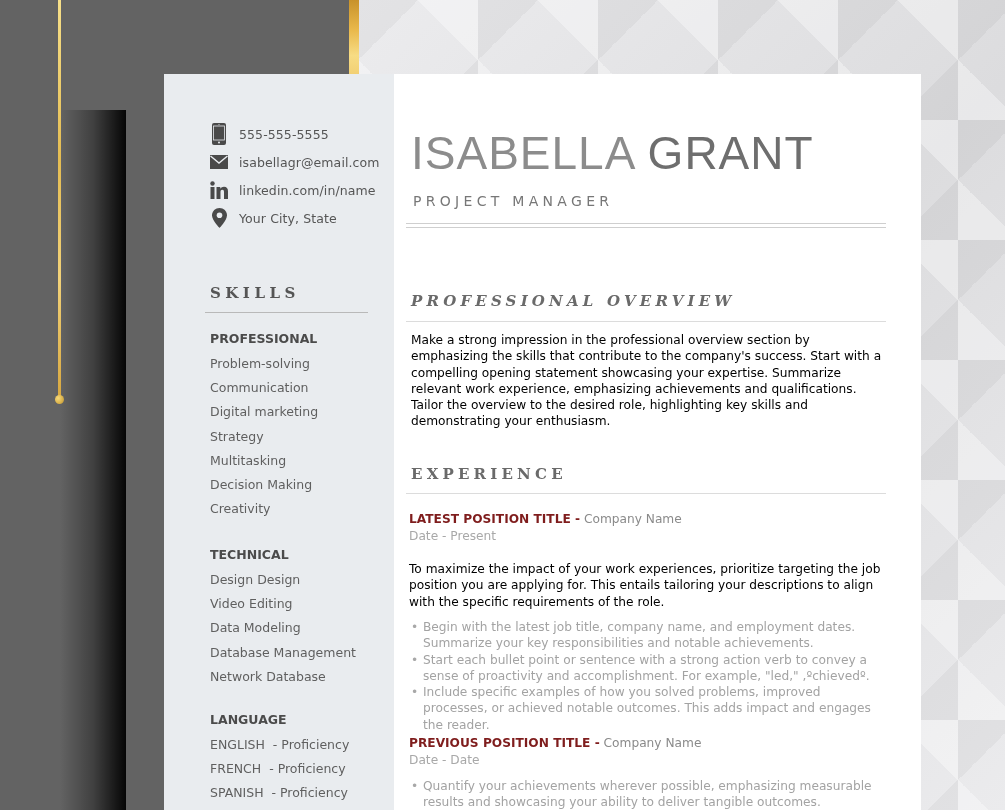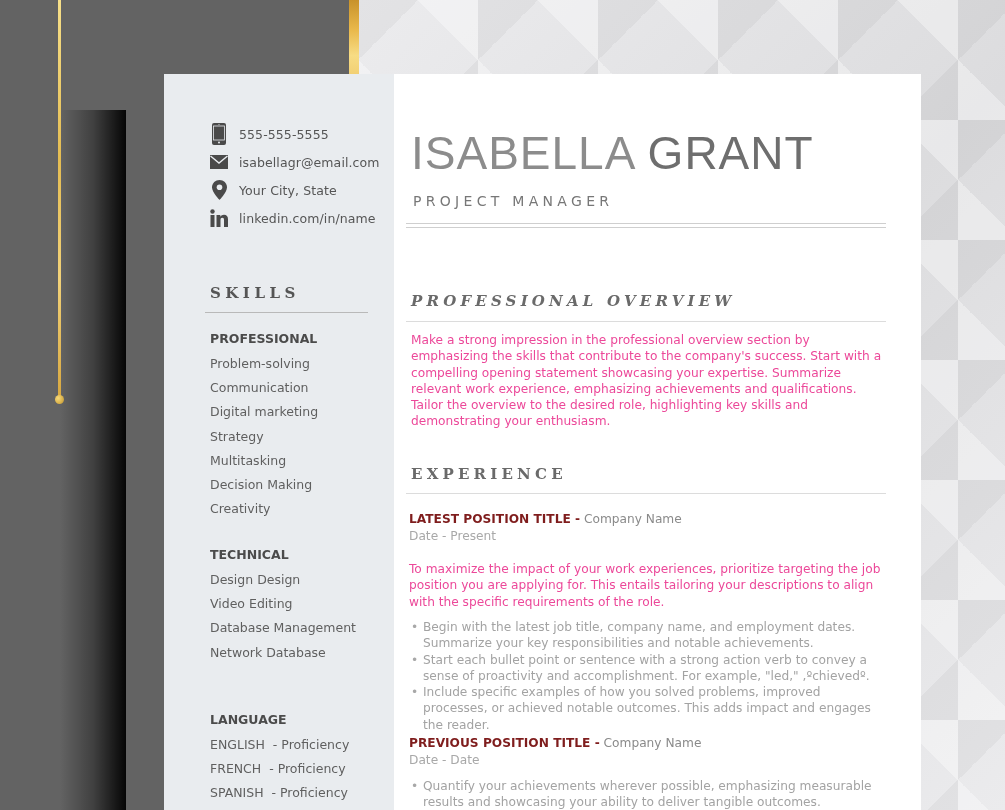--- a/index.html
+++ b/index.html
@@ -94,21 +94,21 @@
   .section-title {
     position: absolute; left: 5px;
     font-family: "DejaVu Serif", serif; font-size: 15px; font-weight: bold;
     letter-spacing: 4.2px; color: #6a6a6a;
   }
   .section-rule {
     position: absolute; left: 0; width: 480px; height: 1px; background: #dcdcdc;
   }
   .para {
     position: absolute; left: 5px; width: 475px;
-    font-size: 12.2px; line-height: 16.3px; color: #ec4899;
+    font-size: 12.2px; line-height: 16.3px; color: #000000;
   }
   .job-title {
     position: absolute; left: 3px; font-size: 12.2px; color: #8a8a8a;
   }
   .job-title b { font-weight: bold; color: #7f1d1d; }
   .job-date { position: absolute; left: 3px; font-size: 12.2px; color: #a8a8a8; }
   ul.bullets {
     position: absolute; left: 3px; width: 475px; list-style: none;
     font-size: 12.2px; line-height: 16.3px; color: #a3a3a3;
   }
@@ -146,36 +146,36 @@
         <span class="ico">
           <svg width="18" height="14" viewBox="0 0 18 14">
               <rect x="0" y="0" width="18" height="14" fill="#4a4a4a"></rect>
               <polyline points="0.5,1 9,8 17.5,1" fill="none" stroke="#e9ecef" stroke-width="1.4"></polyline>
             </svg>
         </span>
         <span class="txt">isabellagr@email.com</span>
       </div>
       <div class="contact-row">
         <span class="ico">
-          <svg width="15" height="20" viewBox="0 0 15 20">
-              <path d="M7.5 0 C3.4 0 0 3.2 0 7.3 C0 12.5 7.5 20 7.5 20 C7.5 20 15 12.5 15 7.3 C15 3.2 11.6 0 7.5 0 Z" fill="#4a4a4a"></path>
-              <circle cx="7.5" cy="7.2" r="2.8" fill="#e9ecef"></circle>
-            </svg>
-        </span>
-        <span class="txt">Your City, State</span>
-      </div>
-      <div class="contact-row">
-        <span class="ico">
           <svg width="18" height="18" viewBox="0 0 18 18">
               <circle cx="2.5" cy="2.5" r="2.2" fill="#4a4a4a"></circle>
               <rect x="0.5" y="6" width="4" height="12" fill="#4a4a4a"></rect>
               <path d="M6.5 6 H10.3 V7.8 C11 6.5 12.4 5.7 14 5.7 C16.6 5.7 18 7.3 18 10.3 V18 H14 V11 C14 9.6 13.5 8.8 12.3 8.8 C11.1 8.8 10.5 9.7 10.5 11 V18 H6.5 Z" fill="#4a4a4a"></path>
             </svg>
         </span>
         <span class="txt">linkedin.com/in/name</span>
+      </div>
+      <div class="contact-row">
+        <span class="ico">
+          <svg width="15" height="20" viewBox="0 0 15 20">
+              <path d="M7.5 0 C3.4 0 0 3.2 0 7.3 C0 12.5 7.5 20 7.5 20 C7.5 20 15 12.5 15 7.3 C15 3.2 11.6 0 7.5 0 Z" fill="#4a4a4a"></path>
+              <circle cx="7.5" cy="7.2" r="2.8" fill="#e9ecef"></circle>
+            </svg>
+        </span>
+        <span class="txt">Your City, State</span>
       </div>
     </div>
 
     <div class="skills-title">SKILLS</div>
     <div class="skills-rule"></div>
 
     <div class="skill-group" style="top:252px;">
       <div class="skill-head">PROFESSIONAL</div>
       <div class="skill-item">Problem-solving</div>
       <div class="skill-item">Communication</div>
@@ -183,20 +183,21 @@
       <div class="skill-item">Strategy</div>
       <div class="skill-item">Multitasking</div>
       <div class="skill-item">Decision Making</div>
       <div class="skill-item">Creativity</div>
     </div>
 
     <div class="skill-group" style="top:468px;">
       <div class="skill-head">TECHNICAL</div>
       <div class="skill-item">Design Design</div>
       <div class="skill-item">Video Editing</div>
+      <div class="skill-item">Data Modeling</div>
       <div class="skill-item">Database Management</div>
       <div class="skill-item">Network Database</div>
     </div>
 
     <div class="skill-group" style="top:633px;">
       <div class="skill-head">LANGUAGE</div>
       <div class="skill-item">ENGLISH  - Proficiency</div>
       <div class="skill-item">FRENCH  - Proficiency</div>
       <div class="skill-item">SPANISH  - Proficiency</div>
     </div>

